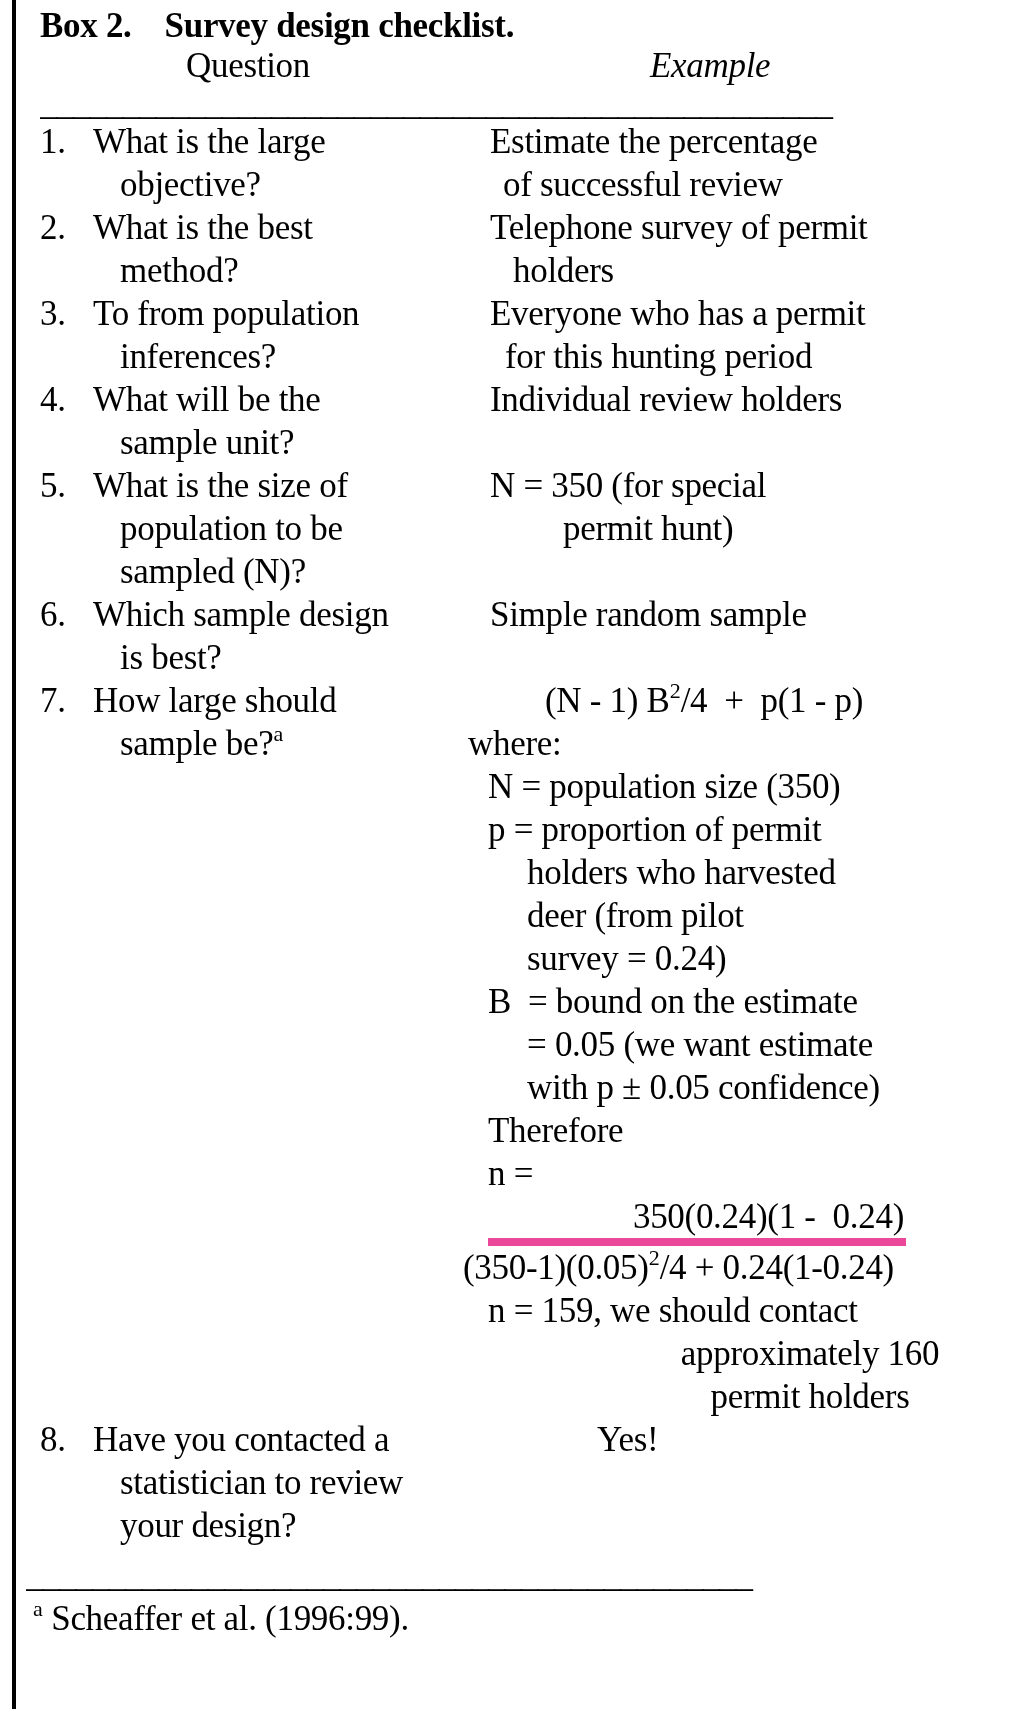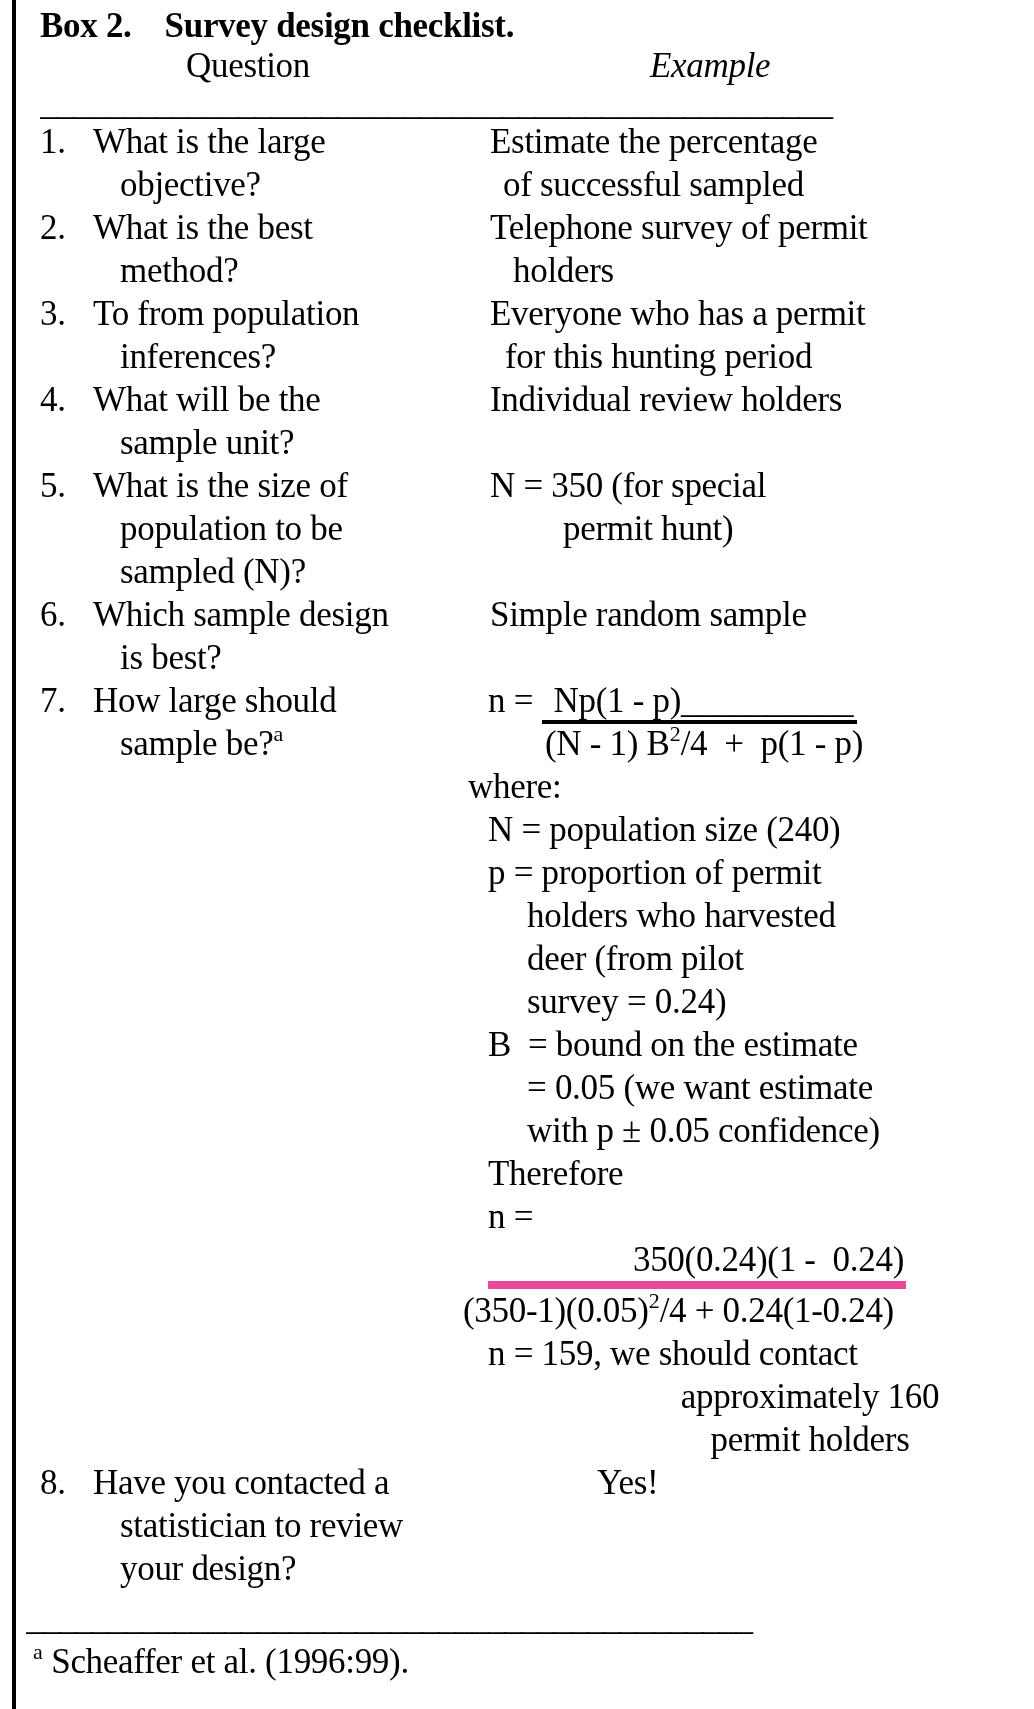--- a/index.html
+++ b/index.html
@@ -75,21 +75,21 @@
   <div class="rows">
 
     <div class="row">
       <div class="qcol">
         <span class="qnum">1.</span>
         <div class="qline first">What is the large</div>
         <div class="qline">objective?</div>
       </div>
       <div class="ecol">
         <div class="eline e27">Estimate the percentage</div>
-        <div class="eline e40">of successful sampled</div>
+        <div class="eline e40">of successful review</div>
       </div>
     </div>
 
     <div class="row">
       <div class="qcol">
         <span class="qnum">2.</span>
         <div class="qline first">What is the best</div>
         <div class="qline">method?</div>
       </div>
       <div class="ecol">
@@ -145,24 +145,23 @@
       </div>
     </div>
 
     <div class="row">
       <div class="qcol">
         <span class="qnum">7.</span>
         <div class="qline first">How large should</div>
         <div class="qline"><span>sample be?</span><sup class="sp">a</sup></div>
       </div>
       <div class="ecol">
-        <div class="eline e25"><span>n = </span><span class="frac-top"><span>Np(1 - p)</span><span>__________</span></span></div>
         <div class="eline e82"><span>(N - 1) B</span><sup class="sp">2</sup><span>/4  +  p(1 - p)</span></div>
         <div class="eline e5">where:</div>
-        <div class="eline e25">N = population size (240)</div>
+        <div class="eline e25">N = population size (350)</div>
         <div class="eline e25">p = proportion of permit</div>
         <div class="eline e64">holders who harvested</div>
         <div class="eline e64">deer (from pilot</div>
         <div class="eline e64">survey = 0.24)</div>
         <div class="eline e25">B  = bound on the estimate</div>
         <div class="eline e64">= 0.05 (we want estimate</div>
         <div class="eline e64">with p ± 0.05 confidence)</div>
         <div class="eline e25">Therefore</div>
         <div class="eline e25">n =</div>
         <div class="eline e25 bigfrac">350(0.24)(1 -  0.24)</div>

